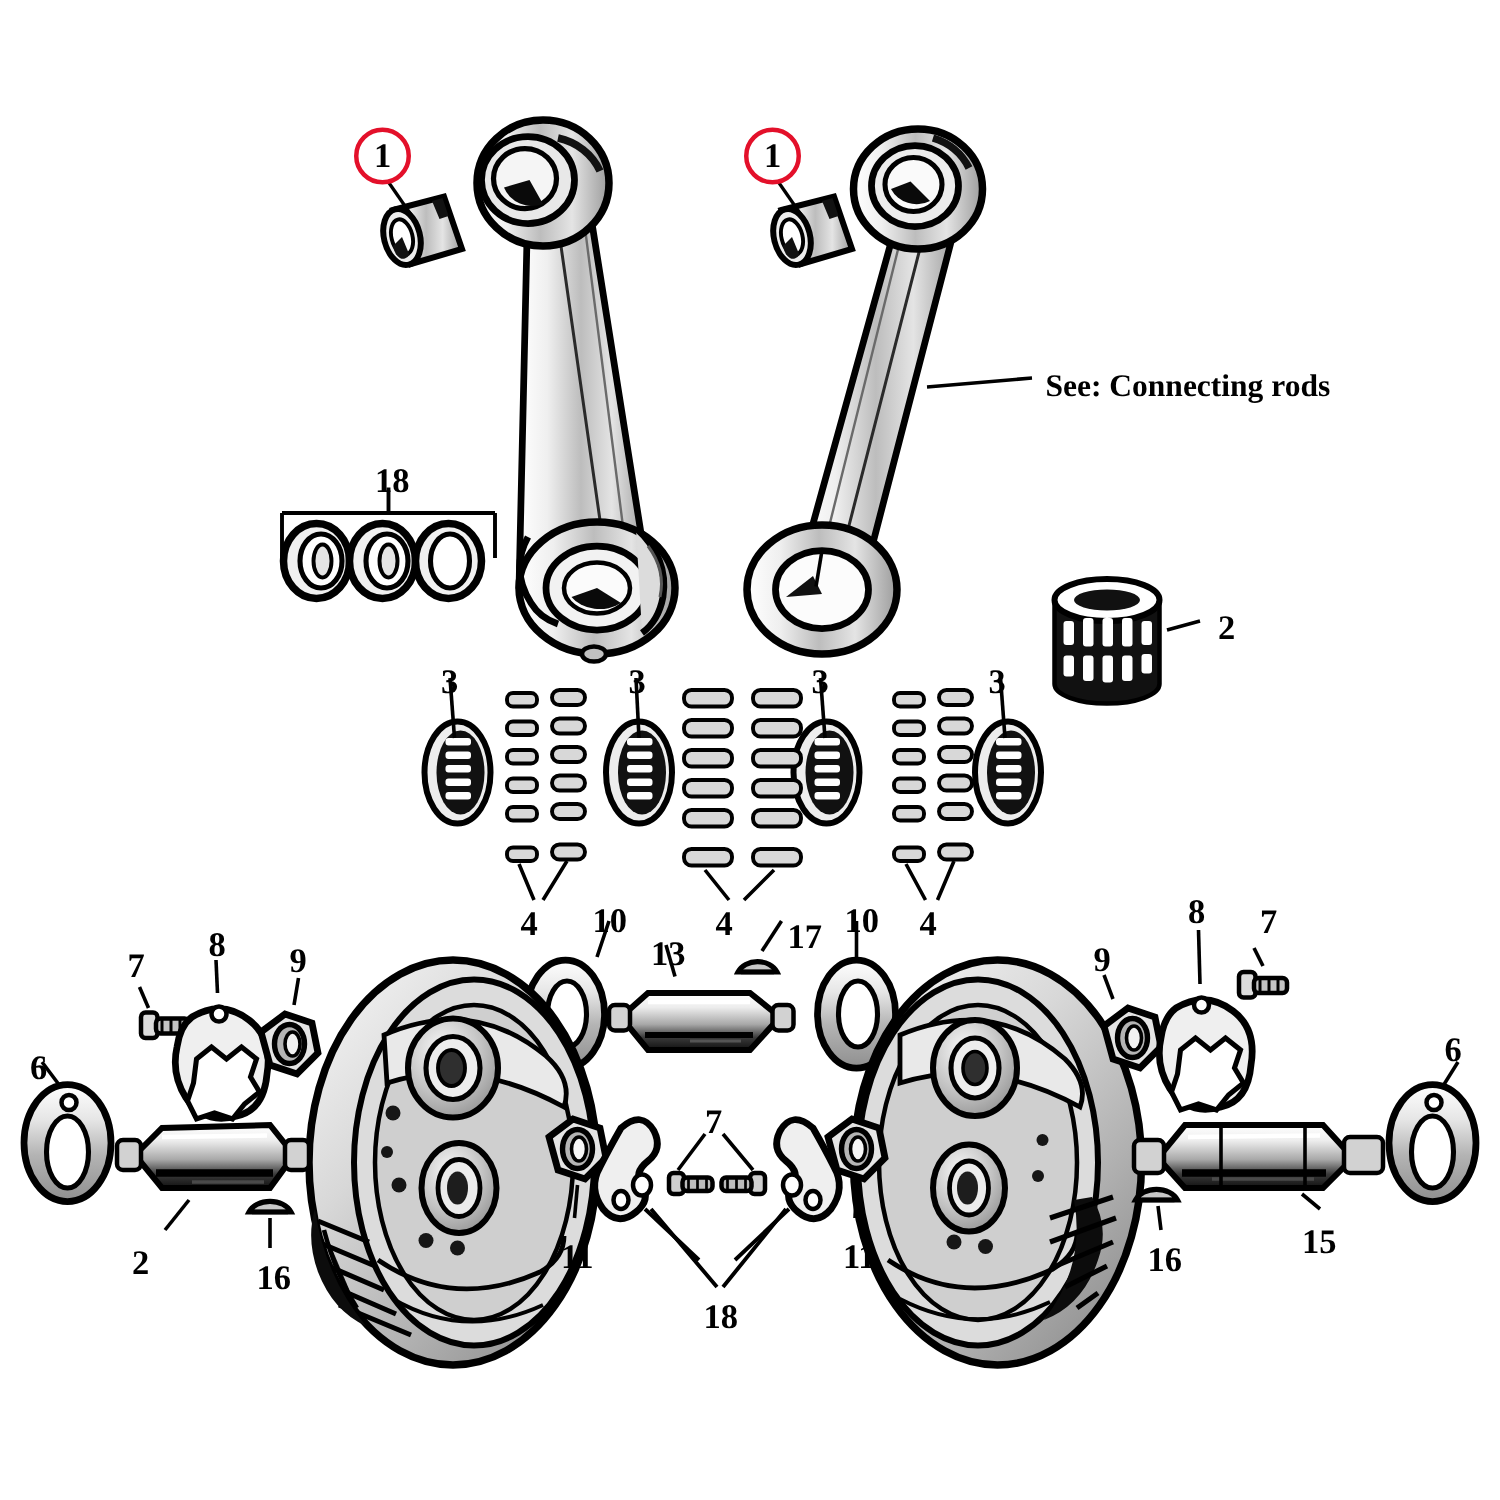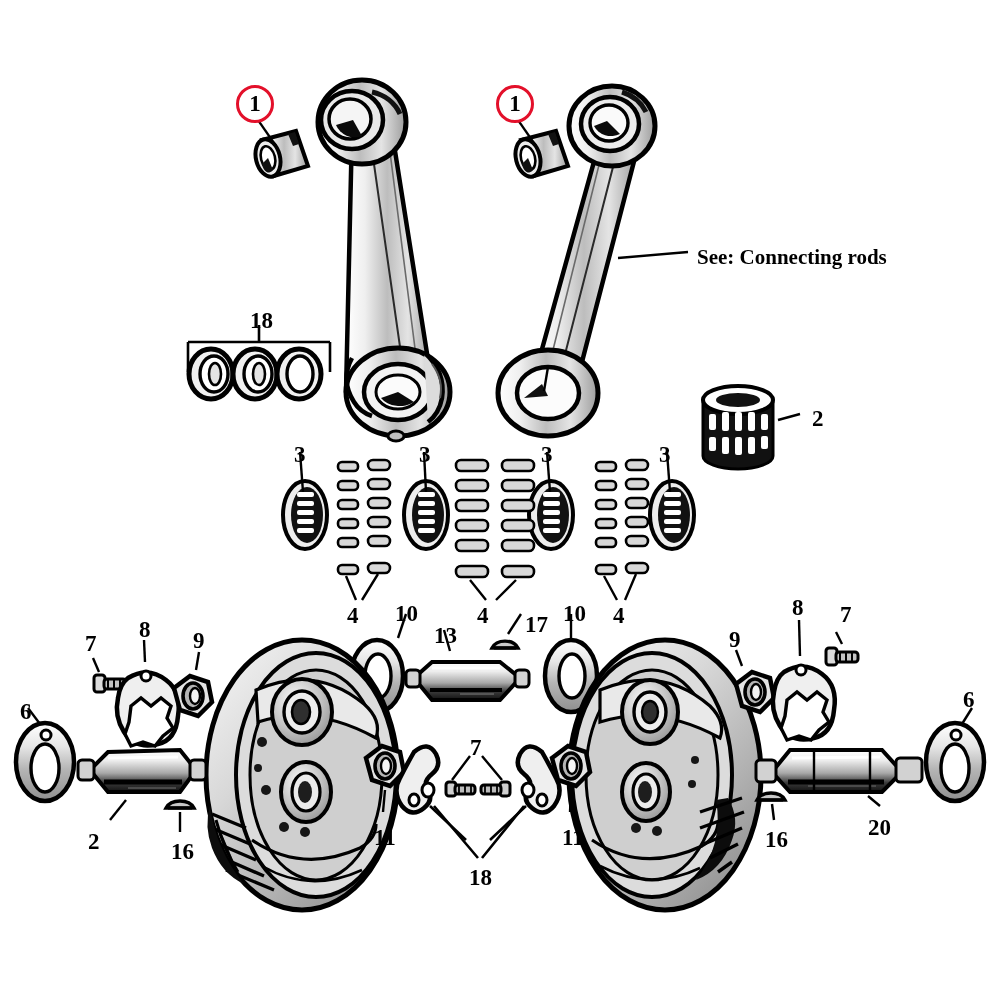--- a/index.html
+++ b/index.html
@@ -484,16 +484,16 @@
 <div class="lbl num" style="left:88px; top:830px;">2</div>
 <div class="lbl num" style="left:171px; top:840px;">16</div>
 <div class="lbl num" style="left:374px; top:826px;">11</div>
 <div class="lbl num" style="left:469px; top:866px;">18</div>
 <div class="lbl num" style="left:470px; top:736px;">7</div>
 <div class="lbl num" style="left:562px; top:826px;">11</div>
 <div class="lbl num" style="left:729px; top:628px;">9</div>
 <div class="lbl num" style="left:792px; top:596px;">8</div>
 <div class="lbl num" style="left:840px; top:603px;">7</div>
 <div class="lbl num" style="left:765px; top:828px;">16</div>
-<div class="lbl num" style="left:868px; top:816px;">20</div>
+<div class="lbl num" style="left:868px; top:816px;">15</div>
 <div class="lbl num" style="left:963px; top:688px;">6</div>
 
 </div>
 
 </body></html>

